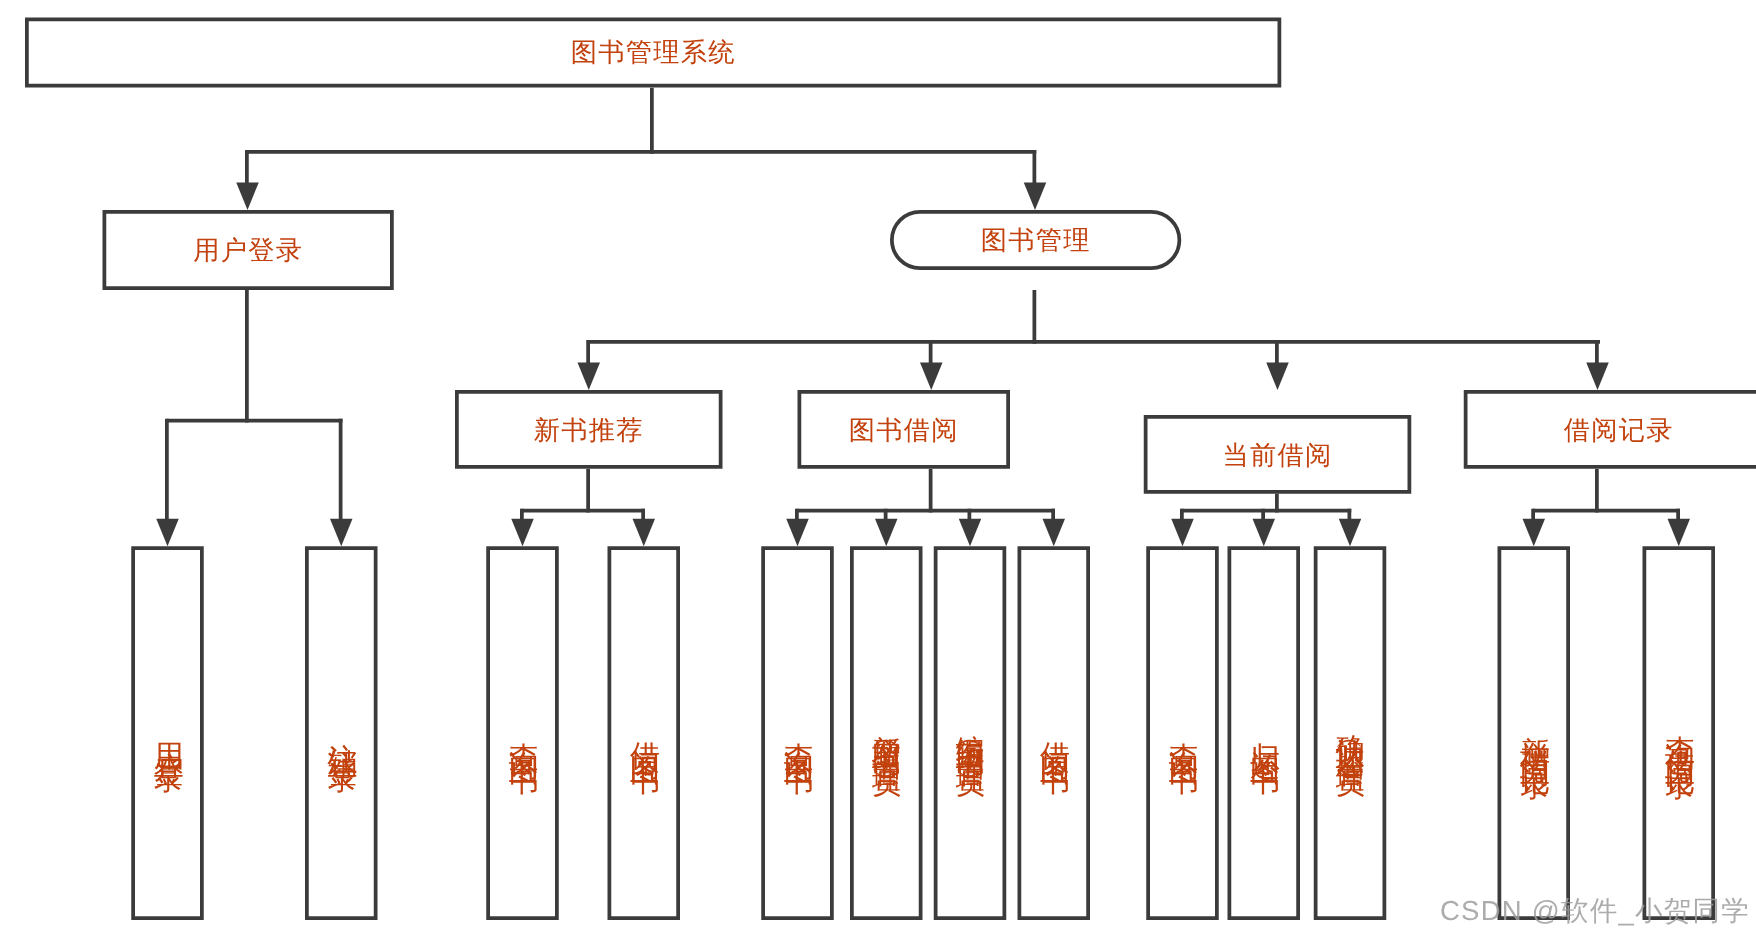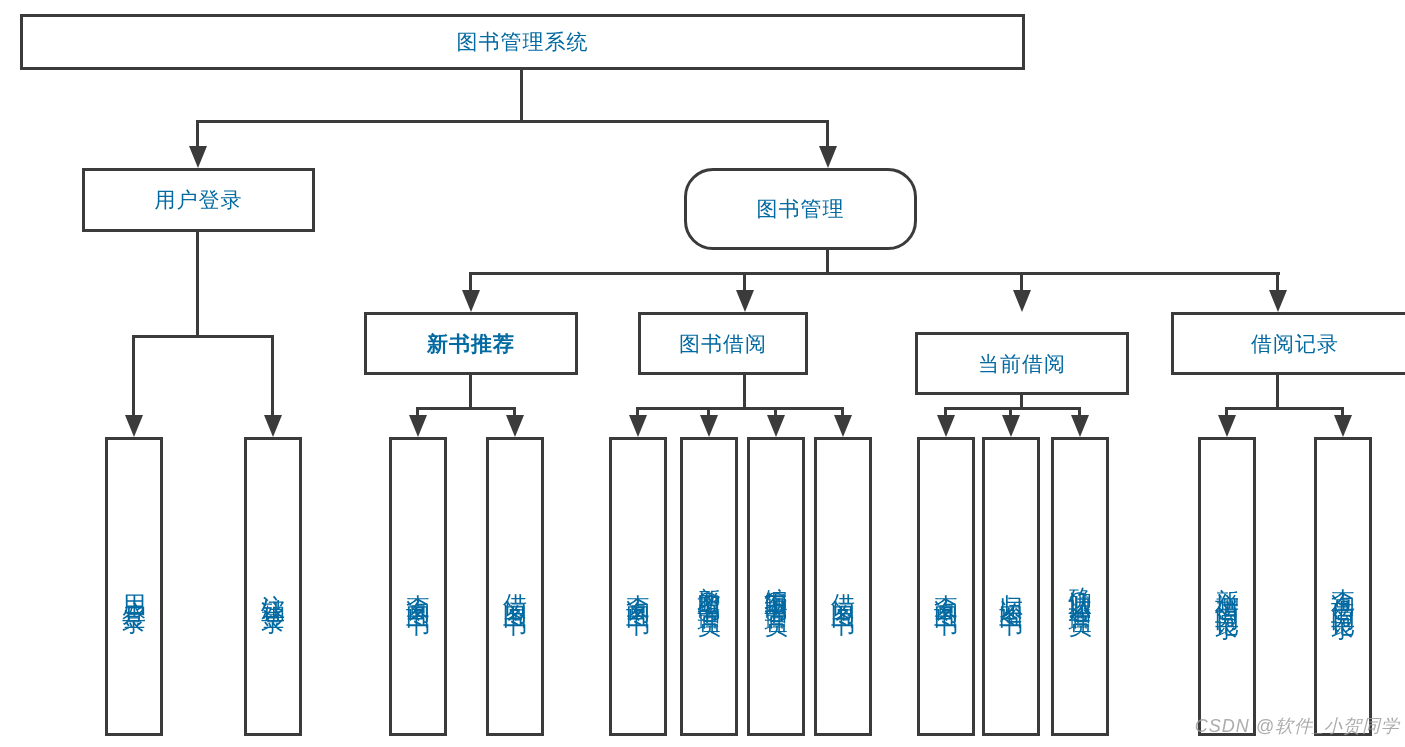--- a/index.html
+++ b/index.html
@@ -11,21 +11,21 @@
     overflow:hidden;
   }
   .box{
     position:absolute;
     box-sizing:border-box;
     background:#ffffff;
     border:3px solid #3b3b3b;
     display:flex;
     align-items:center;
     justify-content:center;
-    color:#0369a1;
+    color:#c2410c;
     z-index:2;
   }
   .hlabel{
     font-size:21px;
     letter-spacing:1px;
     white-space:nowrap;
   }
   .vlabel{
     writing-mode:vertical-rl;
     text-orientation:mixed;
@@ -48,26 +48,25 @@
     position:absolute;
     width:0;height:0;
     border-left:9px solid transparent;
     border-right:9px solid transparent;
     border-top:22px solid #3b3b3b;
     z-index:1;
   }
   .watermark{
     position:absolute;
     right:5px;top:714px;
-    font-size:18px;
+    font-size:22px;
     color:rgba(158,158,158,0.85);
     letter-spacing:1px;
     z-index:3;
     white-space:nowrap;
-    font-style:italic;
   }
 </style>
 </head>
 <body>
 
 <div id="canvas">
 
   <div class="vline" style="left:520px;top:70px;height:53px;"></div>
   <div class="hline" style="left:197px;top:120px;width:632px;"></div>
   <div class="vline" style="left:196px;top:120px;height:30px;"></div>
@@ -127,25 +126,25 @@
   <div class="vline" style="left:1341px;top:407px;height:12px;"></div>
   <div class="arrow" style="left:1334px;top:415px;"></div>
 
   <div class="box" style="left:20px;top:14px;width:1005px;height:56px;">
     <span class="hlabel">图书管理系统</span>
   </div>
 
   <div class="box" style="left:82px;top:168px;width:233px;height:64px;">
     <span class="hlabel">用户登录</span>
   </div>
-  <div class="box" style="left:684px;top:168px;width:233px;height:82px;border-radius:29px;">
+  <div class="box" style="left:712px;top:168px;width:233px;height:48px;border-radius:29px;">
     <span class="hlabel">图书管理</span>
   </div>
 
-  <div class="box" style="left:364px;top:312px;width:214px;height:63px;font-weight:bold;">
+  <div class="box" style="left:364px;top:312px;width:214px;height:63px;">
     <span class="hlabel">新书推荐</span>
   </div>
   <div class="box" style="left:638px;top:312px;width:170px;height:63px;">
     <span class="hlabel">图书借阅</span>
   </div>
   <div class="box" style="left:915px;top:332px;width:214px;height:63px;">
     <span class="hlabel">当前借阅</span>
   </div>
   <div class="box" style="left:1171px;top:312px;width:248px;height:63px;">
     <span class="hlabel">借阅记录</span>

